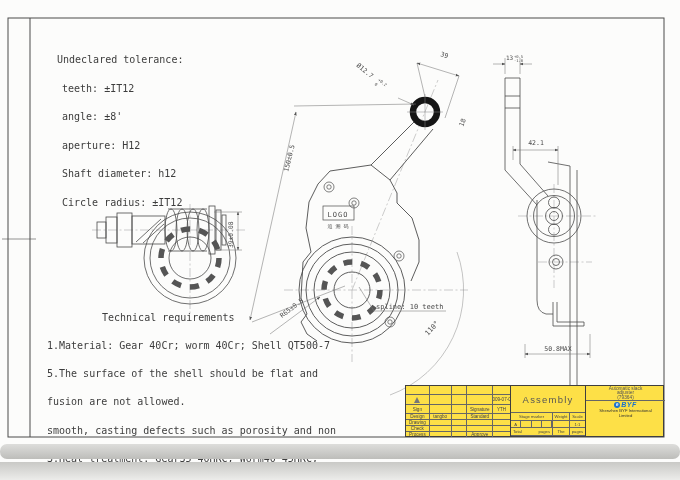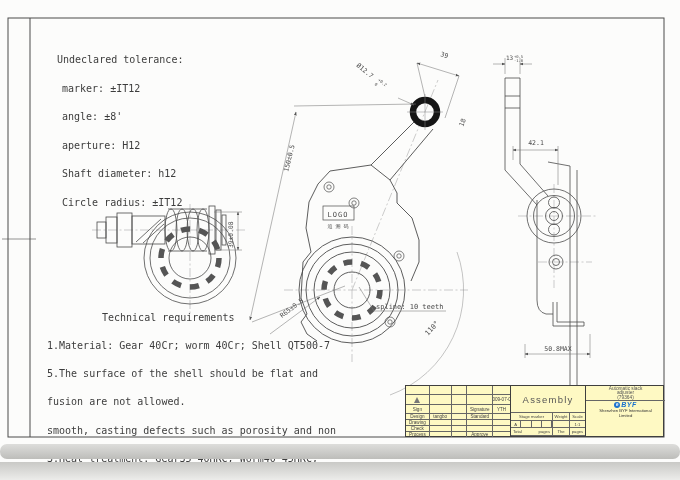--- a/index.html
+++ b/index.html
@@ -7,21 +7,21 @@
   .sheet{position:absolute;left:0;top:0;width:680px;height:480px;background:#fcfcfb;overflow:hidden;}
   svg.art{position:absolute;left:0;top:0;}
   svg text{font-family:"DejaVu Sans Mono",monospace;fill:#4a4a4a;}
   .txtblock{position:absolute;color:#3d3d3d;font-size:10px;line-height:9.5px;white-space:pre;}
   .tolblock{left:57px;top:36px;}
   .tolblock .line{padding-left:5px;}
   .reqblock{left:47px;top:294px;line-height:9.4px;}
   .reqblock .title{padding-left:55px;}
   
   .tb{position:absolute;left:405px;top:385px;width:259px;height:52px;border:1px solid #3f3f3f;
-      font-family:"Liberation Sans",sans-serif;color:#333;box-sizing:border-box;background:#fef9c3;}
+      font-family:"Liberation Sans",sans-serif;color:#333;box-sizing:border-box;background:#fde047;}
   .tb *{box-sizing:border-box;}
   .lsec{position:absolute;left:0;top:0;width:105px;height:50px;border-right:1px solid #3f3f3f;}
   .lrow{display:flex;border-bottom:0.5px solid #666;}
   .lc{border-right:0.5px solid #666;font-size:4.6px;display:flex;align-items:center;justify-content:center;
       overflow:hidden;color:#444;white-space:nowrap;}
   .w24{width:24px}.w22{width:22px}.w16{width:16px}.w26{width:26px}.w17{width:17px;border-right:none;}
   .h10{height:10px}.h9{height:9px}.h6{height:6px}.h5{height:5px;border-bottom:none;}
   .tri{width:0;height:0;border-left:3.5px solid transparent;border-right:3.5px solid transparent;border-bottom:6px solid #777;}
   .msec{position:absolute;left:105px;top:0;width:75px;height:50px;border-right:1px solid #3f3f3f;}
   .assembly{height:27px;border-bottom:0.5px solid #666;display:flex;align-items:center;justify-content:center;
@@ -214,21 +214,21 @@
   <g stroke="#777" stroke-width="0.55" fill="none">
     <line x1="525" y1="344" x2="525" y2="358"></line>
     <line x1="590" y1="334" x2="590" y2="358"></line>
     <line x1="525" y1="354" x2="590" y2="354" marker-start="url(#ar)" marker-end="url(#ar)"></line>
   </g>
   <text x="558" y="351" font-size="6.5" text-anchor="middle">50.8MAX</text>
 </svg>
 
 <div class="txtblock tolblock">
   <div>Undeclared tolerance:</div>
-  <div class="line">marker: ±IT12</div>
+  <div class="line">teeth: ±IT12</div>
   <div class="line">angle: ±8'</div>
   <div class="line">aperture: H12</div>
   <div class="line">Shaft diameter: h12</div>
   <div class="line">Circle radius: ±IT12</div>
 </div>
 
 <div class="txtblock reqblock">
   <div class="title">Technical requirements</div>
   <div>1.Material: Gear 40Cr; worm 40Cr; Shell QT500-7</div>
   <div>5.The surface of the shell should be flat and</div>

